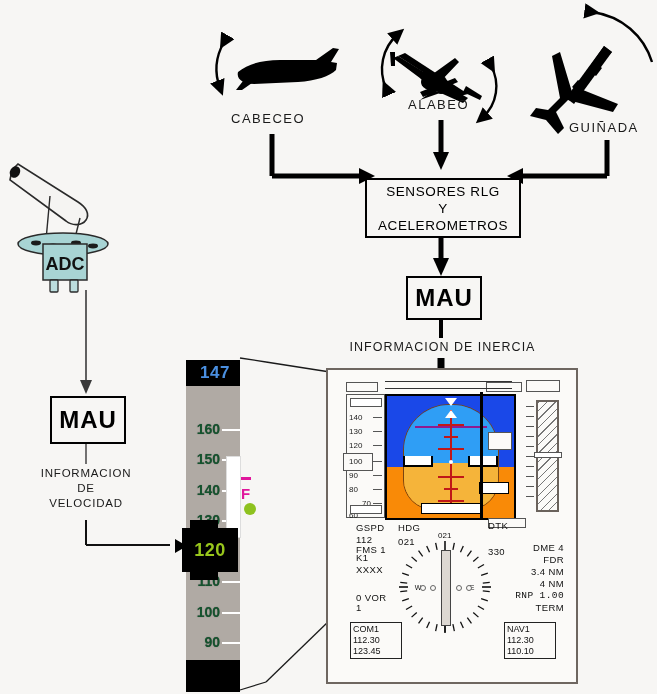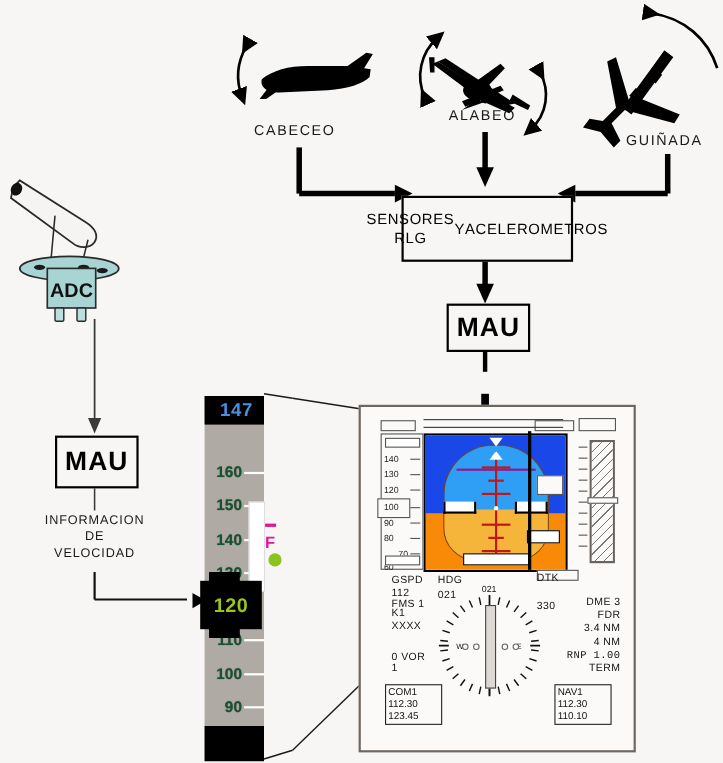--- a/index.html
+++ b/index.html
@@ -20,21 +20,21 @@
   }
 
   
   .ac-label{font-size:13px;letter-spacing:1.5px;color:#1a1a1a;}
 
   
   .boxnode{
     border:2px solid #000;
     background:#f7f6f4;
     display:flex;align-items:center;justify-content:center;
-    flex-direction:row;
+    flex-direction:column;
     text-align:center;
     color:#000;
   }
   .sensorbox{font-size:13.5px;line-height:17px;letter-spacing:0.6px;}
   .maubox{font-size:24px;font-weight:bold;letter-spacing:1px;}
 
   .capt{font-size:11.5px;letter-spacing:0.8px;text-align:center;line-height:15px;color:#1a1a1a;}
   .capt2{font-size:12.5px;letter-spacing:1px;text-align:center;color:#1a1a1a;}
 
   
@@ -221,20 +221,21 @@
   <div class="abs boxnode sensorbox" style="left:365px;top:178px;width:152px;height:56px;">
     <div>SENSORES RLG</div>
     <div>Y</div>
     <div>ACELEROMETROS</div>
   </div>
 
   <div class="abs boxnode maubox" style="left:406px;top:276px;width:72px;height:40px;">
     <div>MAU</div>
   </div>
 
+  <div class="abs lbl capt2" style="left:345px;top:340px;width:195px;">INFORMACION DE INERCIA</div>
 
   <svg class="abs" style="left:6px;top:158px;width:128px;height:140px;" viewBox="0 0 128 140">
     <path d="M6,12 L12,6 L72,44 C80,49 84,56 80,62 C76,68 66,68 60,63 L4,22 Z" fill="#f5f4f2" stroke="#2a2a2a" stroke-width="1.6"></path>
     <ellipse cx="9" cy="14" rx="5" ry="6" fill="#111" transform="rotate(30 9 14)"></ellipse>
     <path d="M44,38 L40,82" stroke="#2a2a2a" stroke-width="1.4" fill="none"></path>
     <path d="M74,60 L68,84" stroke="#2a2a2a" stroke-width="1.4" fill="none"></path>
     <ellipse cx="57" cy="86" rx="45" ry="11" fill="#a8d4d4" stroke="#2a2a2a" stroke-width="1.5"></ellipse>
     <ellipse cx="30" cy="85" rx="5" ry="2.4" fill="#1b1b1b"></ellipse>
     <ellipse cx="47" cy="88" rx="5" ry="2.4" fill="#1b1b1b"></ellipse>
     <ellipse cx="70" cy="85" rx="5" ry="2.4" fill="#1b1b1b"></ellipse>
@@ -386,21 +387,21 @@
       <div class="pt" style="left:20px;top:166px;">FMS 1</div>
       <div class="pt" style="left:20px;top:174px;">K1</div>
       <div class="pt" style="left:20px;top:186px;">XXXX</div>
       <div class="pt" style="left:62px;top:144px;text-align:center;">HDG</div>
       <div class="pt" style="left:62px;top:158px;">021</div>
       <div class="pt" style="left:20px;top:214px;">0 VOR</div>
       <div class="pt" style="left:20px;top:224px;">1</div>
 
       <div class="pt" style="left:152px;top:142px;">DTK</div>
       <div class="pt" style="left:152px;top:154px;margin-top:14px;">330</div>
-      <div class="ptr" style="right:2px;top:164px;">DME 3</div>
+      <div class="ptr" style="right:2px;top:164px;">DME 4</div>
       <div class="ptr" style="right:2px;top:176px;">FDR</div>
       <div class="ptr" style="right:2px;top:188px;">3.4 NM</div>
       <div class="ptr" style="right:2px;top:200px;">4 NM</div>
       <div class="ptr" style="right:2px;top:212px;font-family:Liberation Mono, monospace;">RNP 1.00</div>
       <div class="ptr" style="right:2px;top:224px;">TERM</div>
 
       <div id="compass">
         <div class="hdgbug">021</div>
         <svg viewBox="0 0 94 94" style="position:absolute;left:0;top:0;width:94px;height:94px;">
           <g stroke="#111" stroke-width="1.6">

